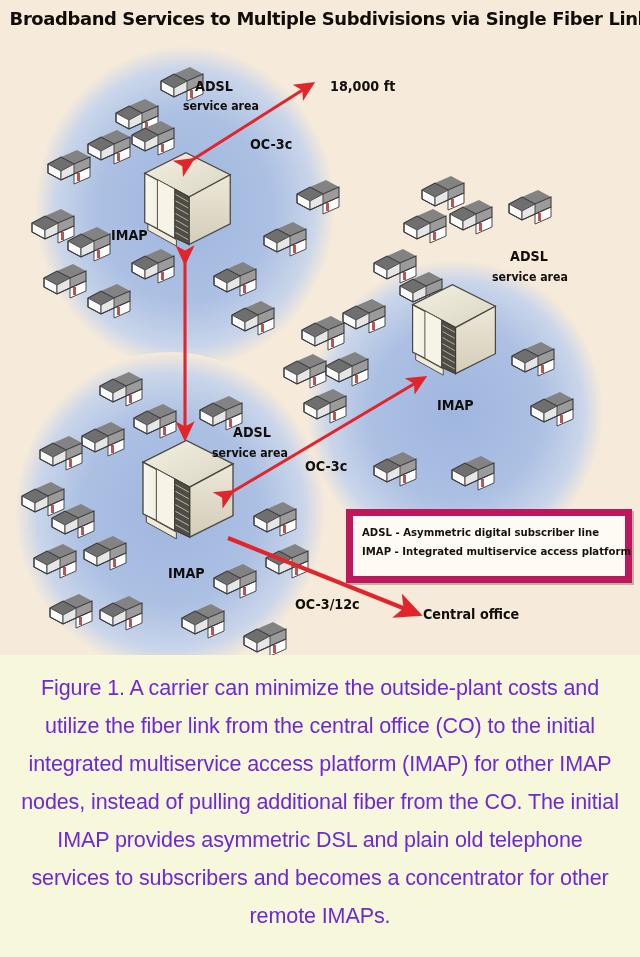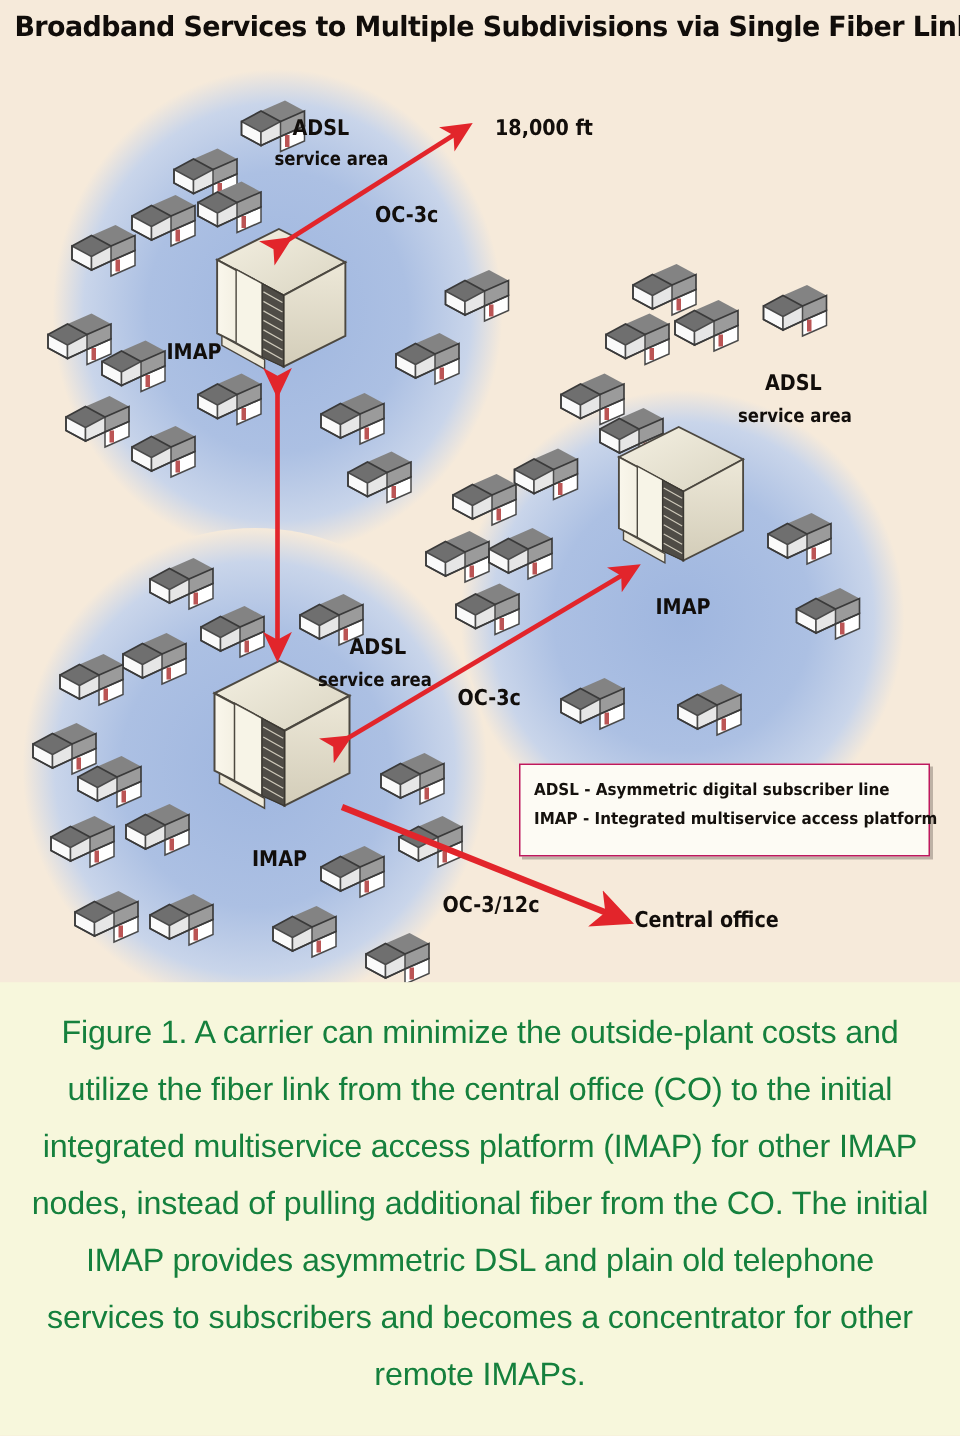--- a/index.html
+++ b/index.html
@@ -35,21 +35,21 @@
     white-space:nowrap;
     line-height:1.12;
     transform:scaleX(0.88);
     transform-origin:left center;
   }
   .lbl-big{font-size:14.5px;}
   .lbl-sm{font-size:12.5px;}
   #legendbox{
     position:absolute;left:346px;top:509px;width:272px;height:60px;
     background:#FDFBF4;
-    border:1px solid #be185d;
+    border:7px solid #be185d;
     box-shadow:2px 2px 0 rgba(120,110,100,.45);
     text-align:center;
   }
   #legendbox .row{
     position:absolute;left:9px;
     font-family:"DejaVu Sans", sans-serif;
     font-weight:bold;font-size:11px;color:#15110D;
     white-space:nowrap;
     transform:scaleX(0.92);transform-origin:left center;
   }
@@ -59,21 +59,21 @@
     position:absolute;left:0;top:655px;width:640px;height:302px;
     background:#F7F7DC;
     display:flex;align-items:flex-start;justify-content:center;
   }
   #caption p{
     margin:14px 18px 0 18px;
     text-align:center;
     font-family:"Liberation Sans", sans-serif;
     font-size:21.5px;
     line-height:38px;
-    color:#15803d;
+    color:#6d28d9;
     letter-spacing:-0.1px;
   }
 </style>
 </head>
 <body>
 
 <div id="figure">
 
   <div id="title">Broadband Services to Multiple Subdivisions via Single Fiber Link</div>
 

